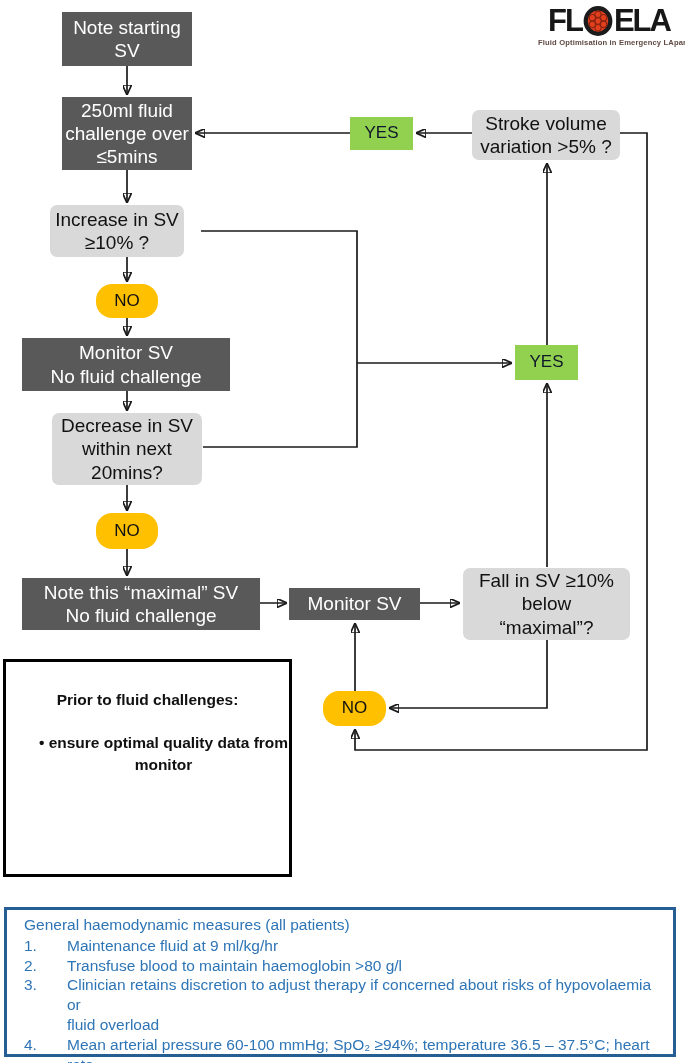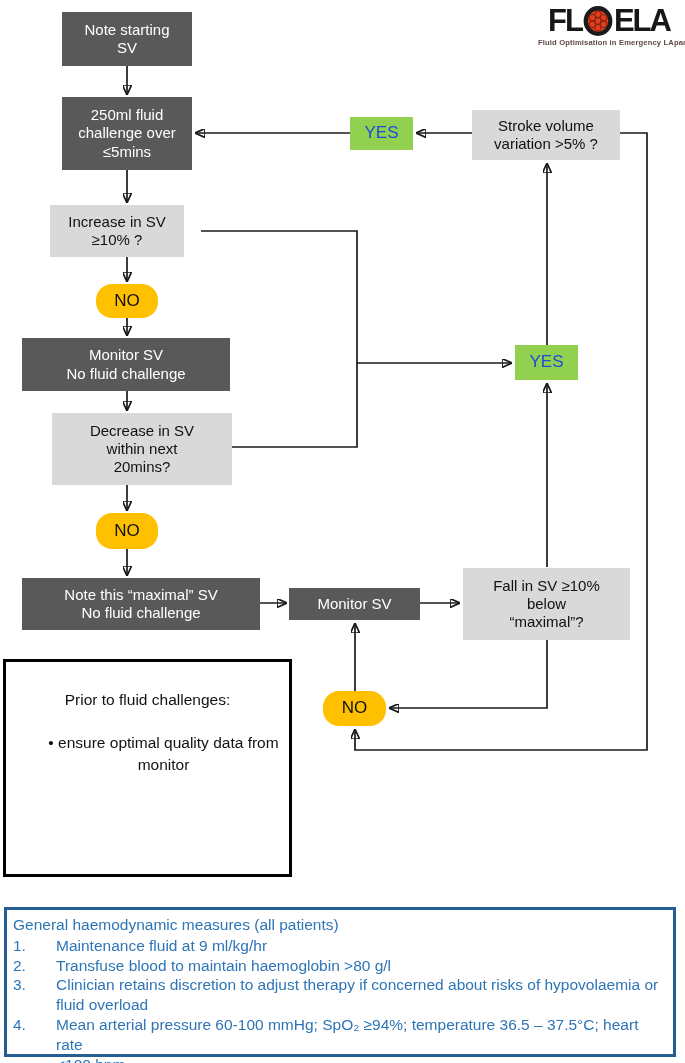--- a/index.html
+++ b/index.html
@@ -5,56 +5,56 @@
   html,body { margin:0; padding:0; background:#ffffff; }
   .canvas {
     position:relative; width:685px; height:1063px; background:#ffffff;
     font-family:"Liberation Sans", sans-serif; overflow:hidden;
   }
   svg.connectors { position:absolute; left:0; top:0; width:685px; height:1063px; }
   svg.connectors path { fill:none; stroke:#1a1a1a; stroke-width:1.7; }
 
   .fbox {
     position:absolute; display:flex; align-items:center; justify-content:center;
-    text-align:center; white-space:pre-line; font-size:15px; line-height:1.22;
+    text-align:center; white-space:pre-line; font-size:19px; line-height:1.22;
     box-sizing:border-box;
   }
   .dark   { background:#595959; color:#ffffff; }
-  .light  { background:#D9D9D9; color:#111111; }
+  .light  { background:#D9D9D9; color:#111111;border-radius:7px; }
   .orange { background:#FFC000; color:#111111; font-size:17px;border-radius:16px; }
-  .green  { background:#92D050; color:#1d4ed8; font-size:17px; }
+  .green  { background:#92D050; color:#0f172a; font-size:17px; }
 
   
   .logo { position:absolute; top:5px; right:5px; width:142px; text-align:right; }
   .logo-row {
     display:flex; align-items:center; justify-content:center;
     font-weight:bold; font-size:31px; letter-spacing:-2px; color:#171717;
     line-height:1; transform:scaleY(1.04);
   }
   .logo-row .o-wrap { margin:0 1px; display:flex; }
   .logo-tagline {
     margin-top:2px; font-size:7.6px; letter-spacing:0.15px; white-space:nowrap;
     color:#5f4a43; font-weight:bold;
   }
 
   
   .prior {
     position:absolute; left:3px; top:659px; width:283px; height:206px;
     border:3px solid #000000; background:#ffffff; color:#111111;
     text-align:center; font-size:15.5px; line-height:1.38; padding:6px 0 0 0;
-    white-space:pre-line; box-sizing:content-box;
+    white-space:pre-line; box-sizing:content-box;font-weight:bold;
   }
   .prior .p-title { white-space:pre-line; }
   .prior .p-bullet { white-space:pre-line;margin-left:32px; }
 
   
   .measures {
     position:absolute; left:4px; top:907px; width:672px; height:150px;
     border:3px solid #245e93; background:#ffffff; color:#2E75B6;
-    font-size:15.5px; line-height:1.28; box-sizing:border-box; padding:5px 6px 0 6px;
+    font-size:15.5px; line-height:1.28; box-sizing:border-box; padding:5px 6px 0 17px;
   }
   .measures .m-title { margin-bottom:1px; }
   .m-item { display:flex; align-items:flex-start; }
   .m-item .m-num { width:43px; flex:0 0 43px; }
   .m-item .m-text { flex:1; white-space:pre-line; }
 </style>
 </head>
 <body>
 
 <div class="canvas">
@@ -115,21 +115,21 @@
 ≤5mins</div>
 
   <div class="fbox light" style="left:50px; top:205px; width:134px; height:52px;">Increase in SV
 ≥10% ?</div>
 
   <div class="fbox orange" style="left:96px; top:284px; width:62px; height:34px;">NO</div>
 
   <div class="fbox dark" style="left:22px; top:338px; width:208px; height:53px;">Monitor SV
 No fluid challenge</div>
 
-  <div class="fbox light" style="left:52px; top:413px; width:180px; height:72px;">Decrease in SV
+  <div class="fbox light" style="left:52px; top:413px; width:150px; height:72px;">Decrease in SV
 within next
 20mins?</div>
 
   <div class="fbox orange" style="left:96px; top:513px; width:62px; height:36px;">NO</div>
 
   <div class="fbox dark" style="left:22px; top:578px; width:238px; height:52px;">Note this “maximal” SV
 No fluid challenge</div>
 
   <div class="fbox dark" style="left:289px; top:588px; width:131px; height:32px;">Monitor SV</div>
 

